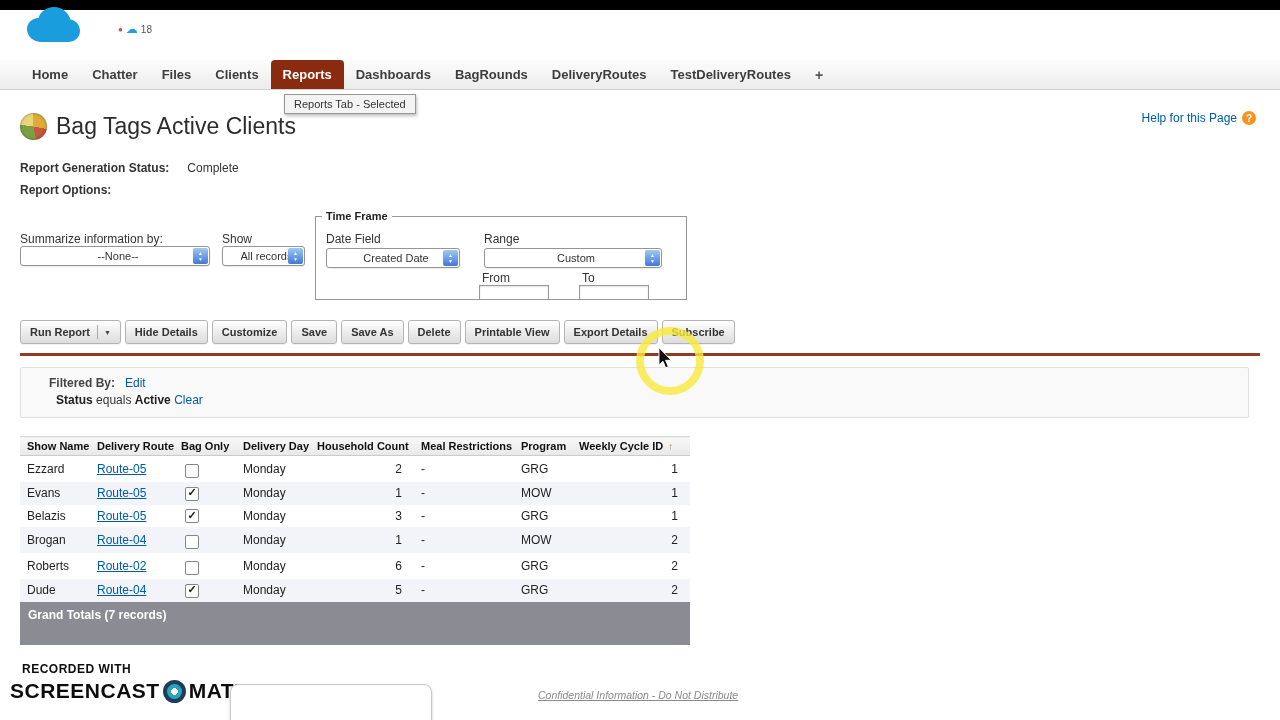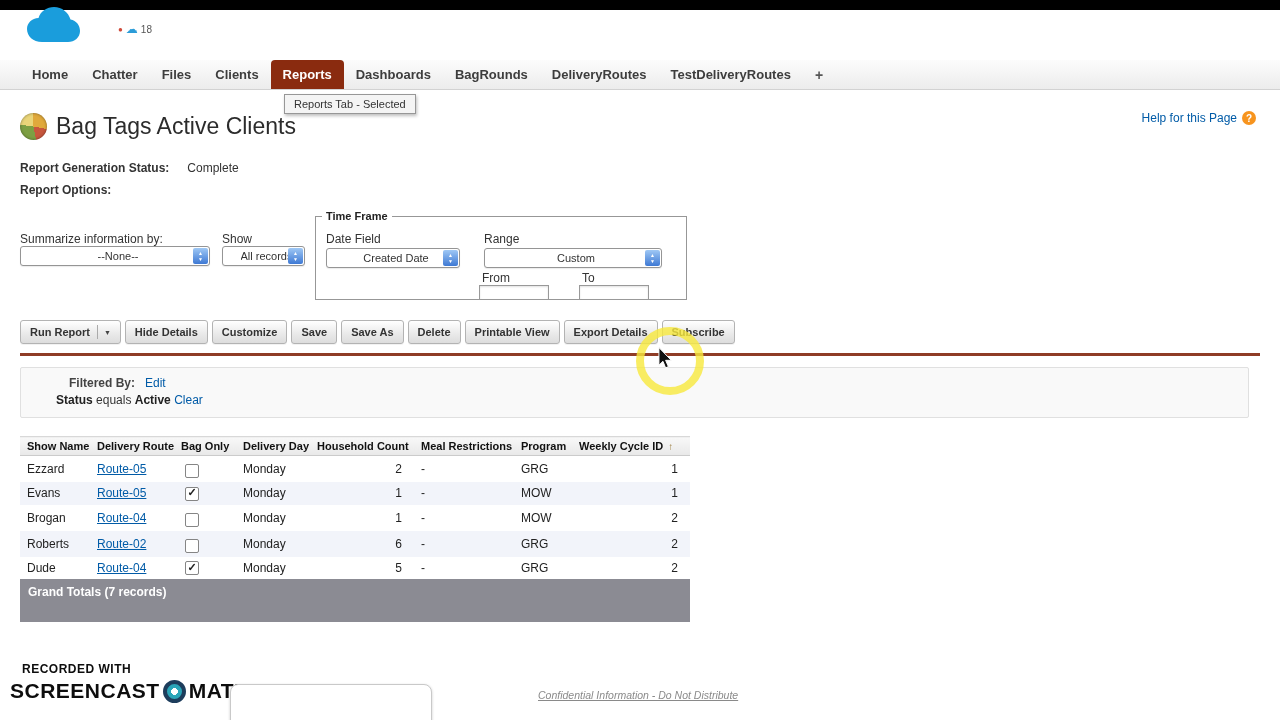--- a/index.html
+++ b/index.html
@@ -65,21 +65,21 @@
       box-shadow:0 1px 0 rgba(0,0,0,.05);}
   .split-sep{width:1px;height:14px;background:#aaa;margin:0 6px 0 7px;}
   .caret{font-size:7px;color:#444;}
 
   .divider{position:absolute;top:353px;left:20px;width:1240px;height:3px;background:var(--divider,#8f3c26);}
 
   .filterbox{position:absolute;top:367px;left:20px;width:1229px;height:51px;background:#f9f9f9;
       border:1px solid #e0e0e0;border-radius:2px;box-sizing:border-box;font-size:12px;
       padding:8px 0 0 28px;}
   .filterbox a{color:var(--link,#015ba7);text-decoration:none;cursor:pointer;}
-  .fl1{display:flex;gap:10px;align-items:flex-end;margin-left:20px;}
+  .fl1{display:flex;gap:10px;align-items:flex-end;}
   .fl1 .lbl{font-weight:bold;color:#444;}
   .fl2{margin-top:3px;padding-left:7px;}
   .fl2 b{color:#222;}
 
   .tablewrap{position:absolute;top:436px;left:20px;width:670px;}
   table.rpt{border-collapse:collapse;width:670px;table-layout:fixed;font-size:12px;}
   table.rpt thead th{background:linear-gradient(#f8f8f8,#e8e8e8);border-top:1px solid #d8d8d8;
       border-bottom:1px solid #cbcbcb;font-size:11px;font-weight:bold;color:#111;text-align:left;
       padding:3px 0 3px 7px;white-space:nowrap;overflow:hidden;}
   table.rpt tbody td{padding:4px 0 4px 7px;height:14px;white-space:nowrap;overflow:hidden;color:#222;}
@@ -276,20 +276,32 @@
           <td><span class="cb">
                 <span class="mark">✓</span>
               </span></td>
           <td>Monday</td>
           <td class="num">1</td>
           <td>-</td>
           <td>MOW</td>
           <td class="num">1</td>
         </tr>
         <tr>
+          <td>Belazis</td>
+          <td><a class="rlink">Route-05</a></td>
+          <td><span class="cb">
+                <span class="mark">✓</span>
+              </span></td>
+          <td>Monday</td>
+          <td class="num">3</td>
+          <td>-</td>
+          <td>GRG</td>
+          <td class="num">1</td>
+        </tr>
+        <tr>
           <td>Brogan</td>
           <td><a class="rlink">Route-04</a></td>
           <td><span class="cb">
                 <span class="mark"></span>
               </span></td>
           <td>Monday</td>
           <td class="num">1</td>
           <td>-</td>
           <td>MOW</td>
           <td class="num">2</td>

